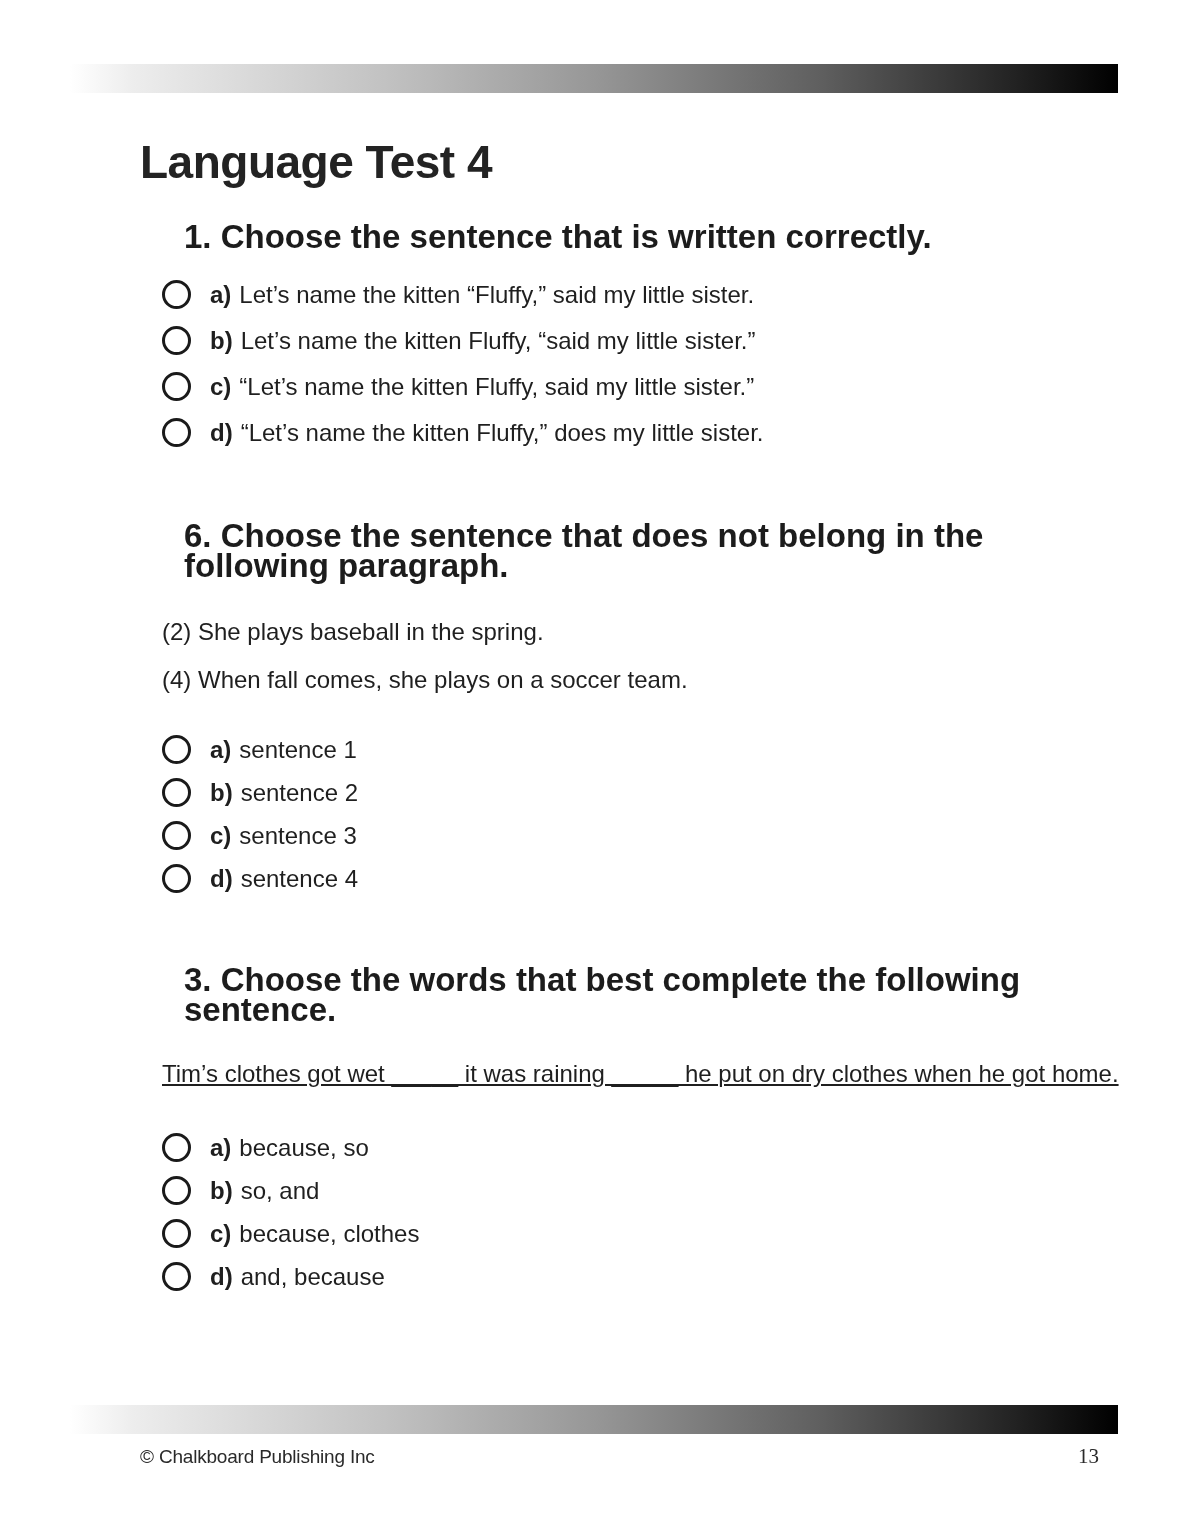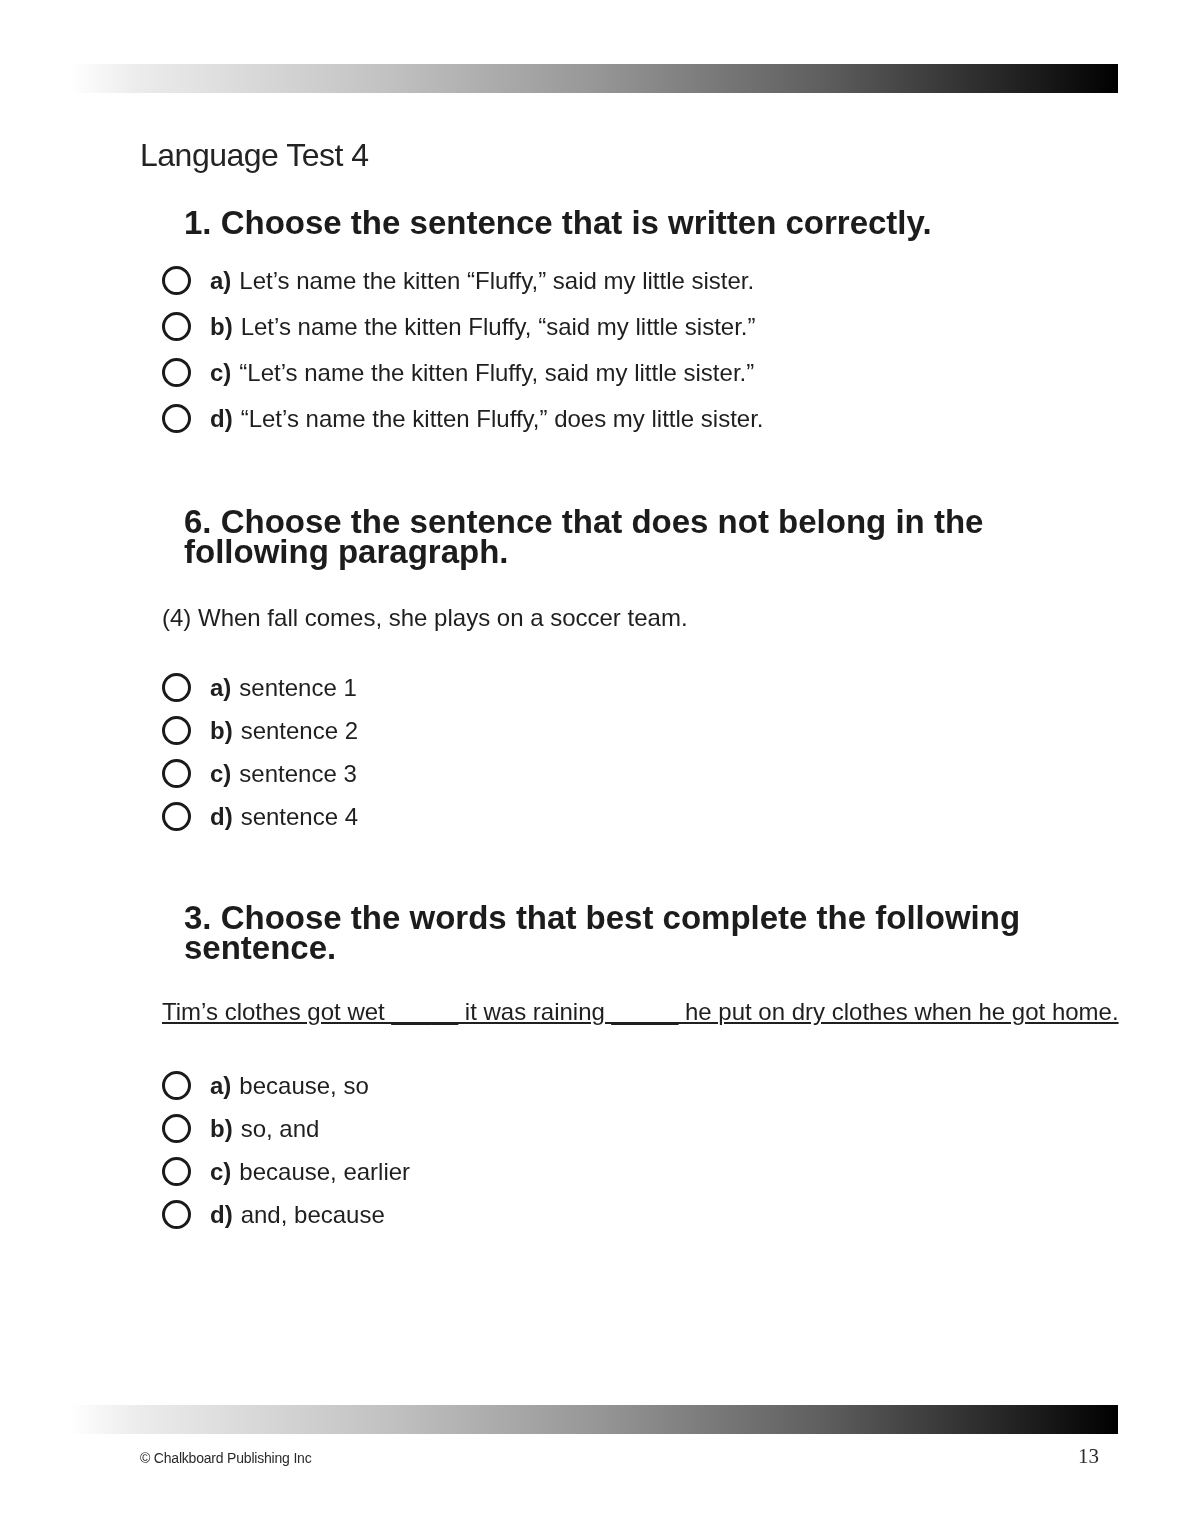--- a/index.html
+++ b/index.html
@@ -23,22 +23,22 @@
     background: linear-gradient(to right,
       #ffffff 0%, #ededed 6%, #c2c2c2 30%,
       #979797 50%, #5e5e5e 72%, #232323 90%, #000000 100%);
   }
   .grad-bar.top { top: 64px; }
   .grad-bar.bottom { top: 1405px; }
 
   .content { position: absolute; left: 140px; right: 90px; top: 139px; }
 
   .doc-title {
-    font-size: 32px;
-    font-weight: 400;
+    font-size: 46px;
+    font-weight: 700;
     letter-spacing: -0.5px;
     color: #232323;
     line-height: 1;
   }
 
   .question { margin-top: 0; }
   .q-heading {
     font-size: 33px;
     font-weight: 700;
     color: #1c1c1c;
@@ -95,21 +95,21 @@
 
   .footer-row {
     position: absolute;
     top: 1444px;
     left: 140px;
     right: 88px;
     display: flex;
     justify-content: space-between;
     align-items: baseline;
   }
-  .copyright { font-size: 14px; color: #2a2a2a; letter-spacing: -0.2px; }
+  .copyright { font-size: 19px; color: #2a2a2a; letter-spacing: -0.2px; }
   .page-number {
     font-family: "Liberation Serif", serif;
     font-size: 21px;
     color: #2a2a2a;
   }
 </style>
 </head>
 <body>
 
 <div class="page">
@@ -142,20 +142,21 @@
           <div class="radio"></div>
           <span class="opt-label">d)</span>
           <span class="opt-text">“Let’s name the kitten Fluffy,” does my little sister.</span>
         </div>
       </div>
     </section>
 
     <section class="question q2">
       <div class="q-heading">6. Choose the sentence that does not belong in the following paragraph.</div>
       <div class="paragraph">
+        <div class="para-line">(2) She plays baseball in the spring.</div>
         <div class="para-line">(4) When fall comes, she plays on a soccer team.</div>
       </div>
       <div class="options" style="margin-top: 40px;">
         <div class="option-row">
           <div class="radio"></div>
           <span class="opt-label">a)</span>
           <span class="opt-text">sentence 1</span>
         </div>
         <div class="option-row">
           <div class="radio"></div>
@@ -185,21 +186,21 @@
           <span class="opt-text">because, so</span>
         </div>
         <div class="option-row">
           <div class="radio"></div>
           <span class="opt-label">b)</span>
           <span class="opt-text">so, and</span>
         </div>
         <div class="option-row">
           <div class="radio"></div>
           <span class="opt-label">c)</span>
-          <span class="opt-text">because, earlier</span>
+          <span class="opt-text">because, clothes</span>
         </div>
         <div class="option-row">
           <div class="radio"></div>
           <span class="opt-label">d)</span>
           <span class="opt-text">and, because</span>
         </div>
       </div>
     </section>
 
   </div>

